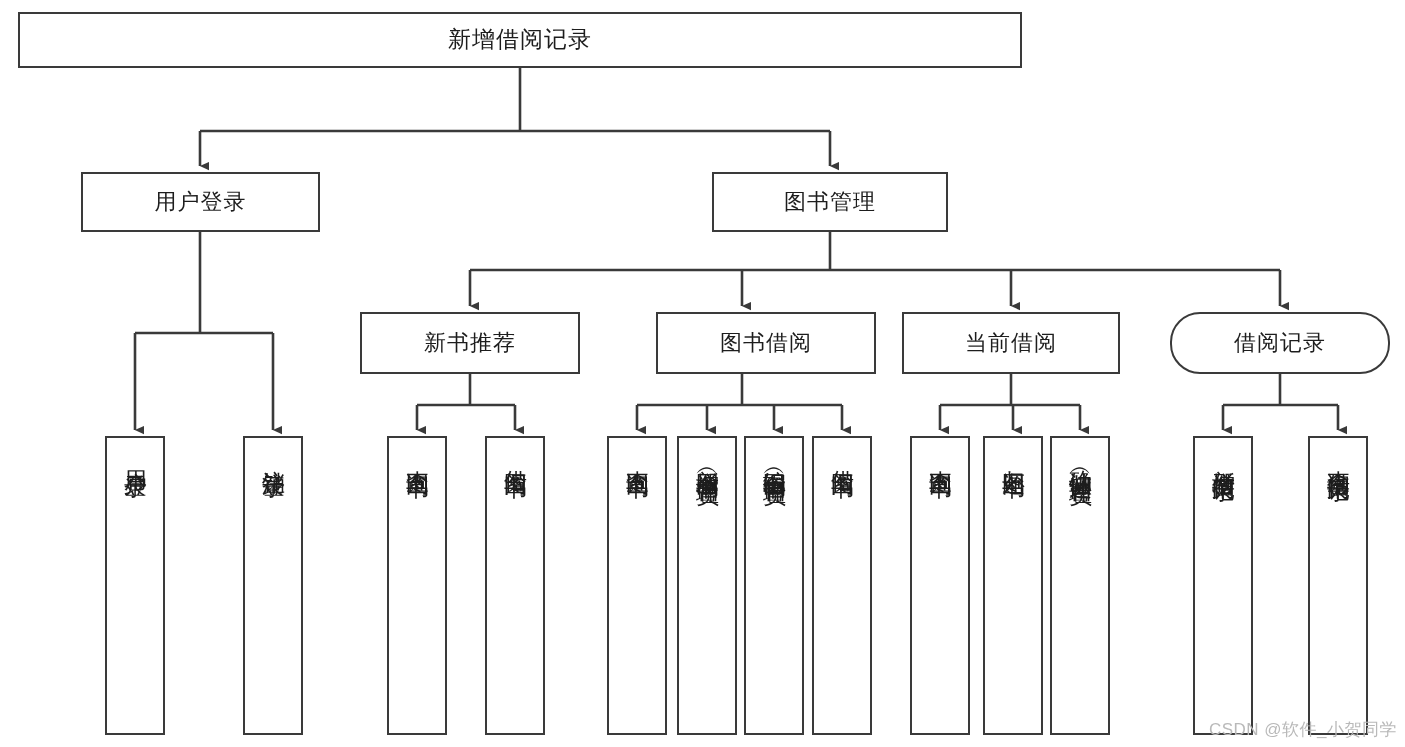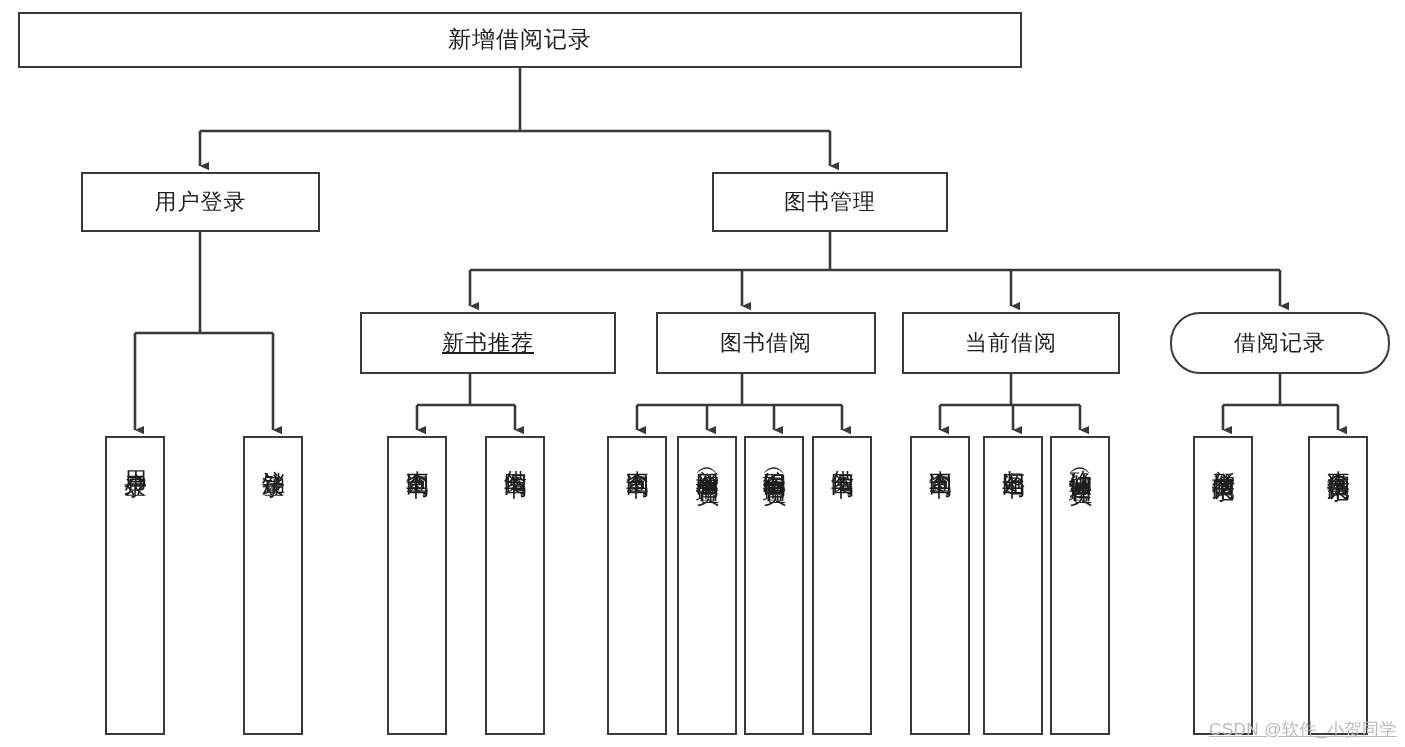--- a/index.html
+++ b/index.html
@@ -59,21 +59,20 @@
   }
   #watermark {
     position: absolute;
     right: 8px;
     bottom: 6px;
     font-size: 17px;
     color: #b9b9b9;
     letter-spacing: 0.5px;
     white-space: nowrap;
     user-select: none;
-    text-decoration: underline;
   }
 </style>
 </head>
 <body>
 
 <div id="diagram-canvas">
 
   <svg id="diagram-svg" viewBox="0 0 1405 747" xmlns="http://www.w3.org/2000/svg">
     <defs>
       <marker id="arrowhead" markerWidth="9" markerHeight="10" refX="4.2" refY="9.4" orient="auto" markerUnits="userSpaceOnUse">
@@ -130,21 +129,21 @@
   </div>
 
   <div class="node-box horizontal" style="left:81px; top:172px; width:239px; height:60px;">
     <span>用户登录</span>
   </div>
 
   <div class="node-box horizontal" style="left:712px; top:172px; width:236px; height:60px;">
     <span>图书管理</span>
   </div>
 
-  <div class="node-box horizontal" style="left:360px; top:312px; width:256px; height:62px;text-decoration:underline;">
+  <div class="node-box horizontal" style="left:360px; top:312px; width:220px; height:62px;">
     <span>新书推荐</span>
   </div>
 
   <div class="node-box horizontal" style="left:632px; top:312px; width:220px; height:62px;margin-left:24px;">
     <span>图书借阅</span>
   </div>
 
   <div class="node-box horizontal" style="left:902px; top:312px; width:218px; height:62px;">
     <span>当前借阅</span>
   </div>

